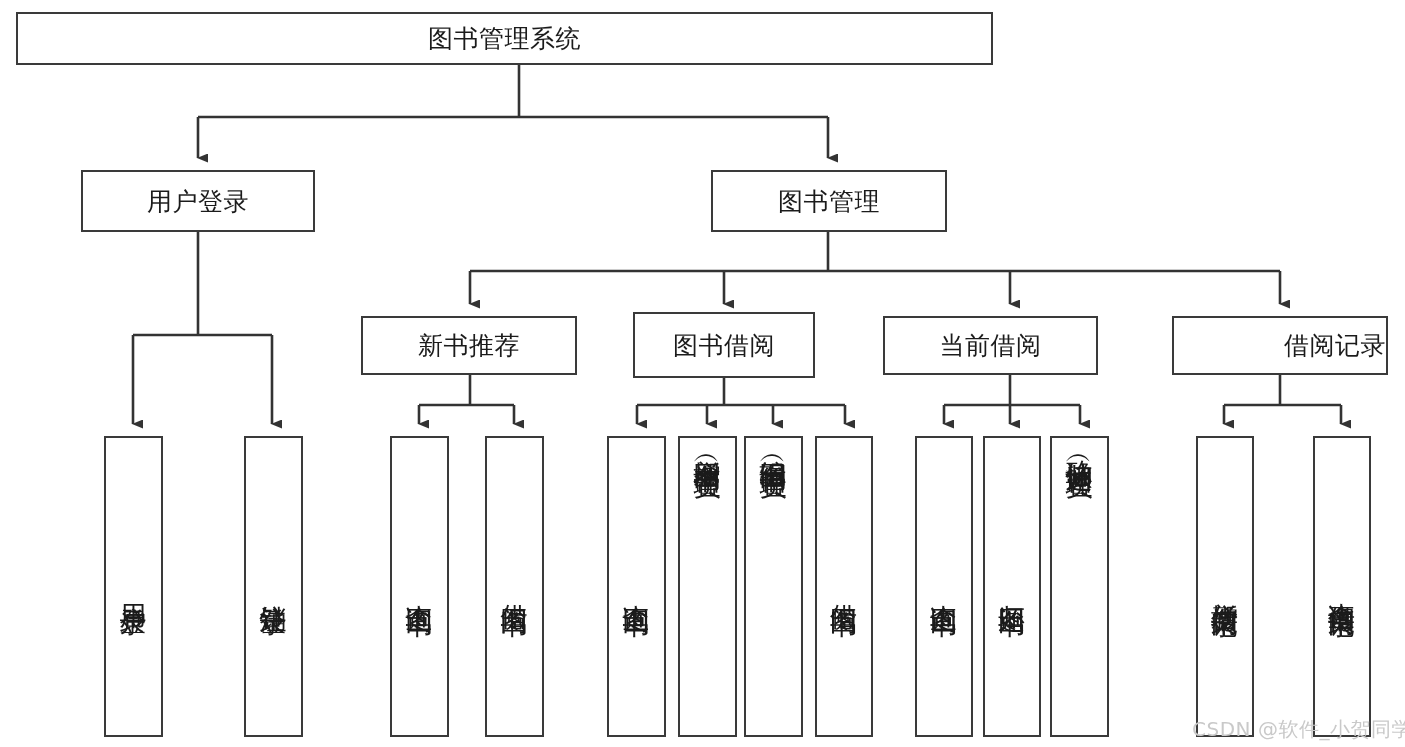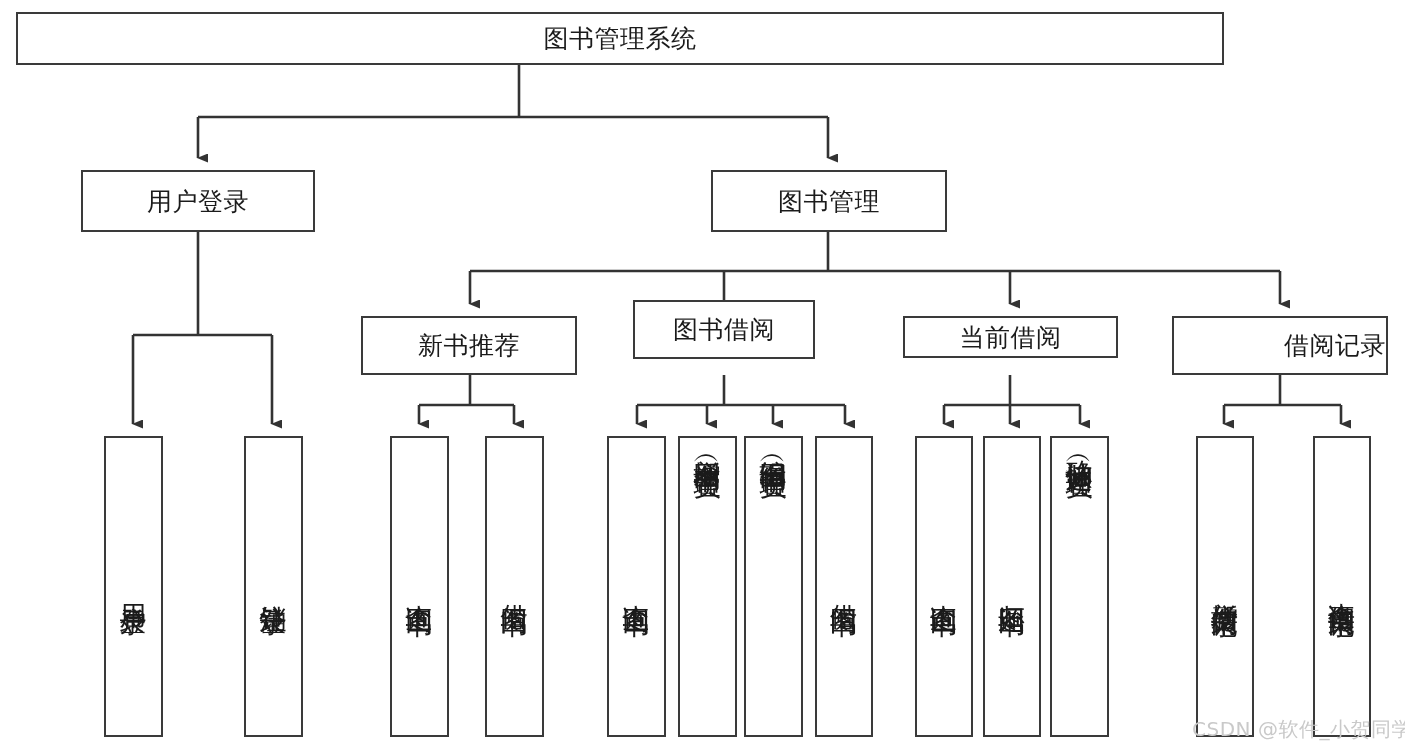--- a/index.html
+++ b/index.html
@@ -117,38 +117,38 @@
       <path d="M1010,405 L1010,424" marker-end="url(#arw)"></path>
       <path d="M1080,405 L1080,424" marker-end="url(#arw)"></path>
 
       <path d="M1280,375 L1280,405"></path>
       <path d="M1224,405 L1341,405"></path>
       <path d="M1224,405 L1224,424" marker-end="url(#arw)"></path>
       <path d="M1341,405 L1341,424" marker-end="url(#arw)"></path>
     </g>
   </svg>
 
-  <div class="node h root" style="left:16px; top:12px; width:1208px; height:53px;">
+  <div class="node h root" style="left:16px; top:12px; width:977px; height:53px;">
     <span class="label">图书管理系统</span>
   </div>
 
   <div class="node h" style="left:81px; top:170px; width:234px; height:62px;">
     <span class="label">用户登录</span>
   </div>
   <div class="node h" style="left:711px; top:170px; width:236px; height:62px;">
     <span class="label">图书管理</span>
   </div>
 
   <div class="node h" style="left:361px; top:316px; width:216px; height:59px;">
     <span class="label">新书推荐</span>
   </div>
-  <div class="node h" style="left:633px; top:300px; width:182px; height:59px;">
+  <div class="node h" style="left:633px; top:312px; width:182px; height:66px;">
     <span class="label">图书借阅</span>
   </div>
-  <div class="node h" style="left:903px; top:316px; width:215px; height:42px;font-family:Liberation Serif, serif;">
+  <div class="node h" style="left:883px; top:316px; width:215px; height:59px;font-family:Liberation Serif, serif;">
     <span class="label">当前借阅</span>
   </div>
   <div class="node h" style="left:1172px; top:316px; width:216px; height:59px;justify-content:flex-end;">
     <span class="label">借阅记录</span>
   </div>
 
   <div class="node v mid" style="left:104px; top:436px; width:59px; height:301px;">
     <span class="label">用户登录</span>
   </div>
   <div class="node v mid" style="left:244px; top:436px; width:59px; height:301px;">

